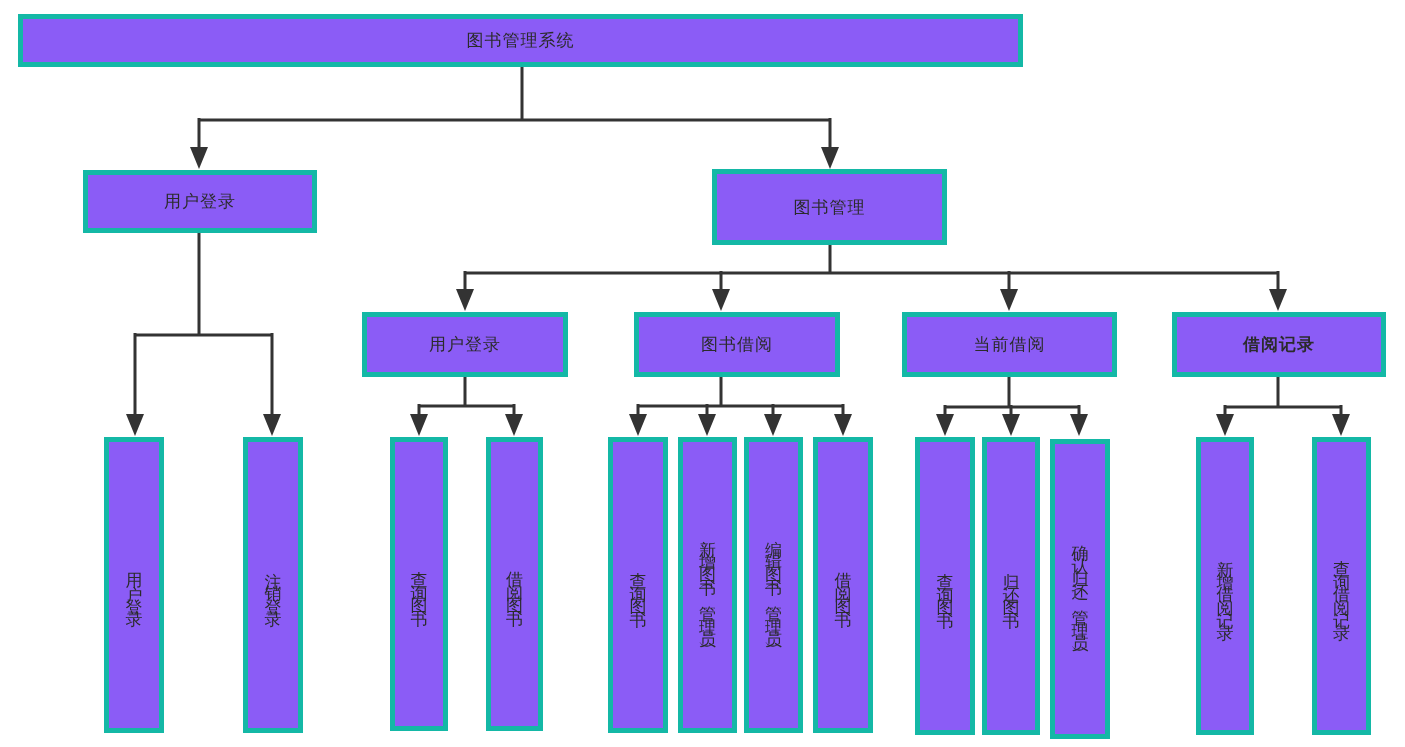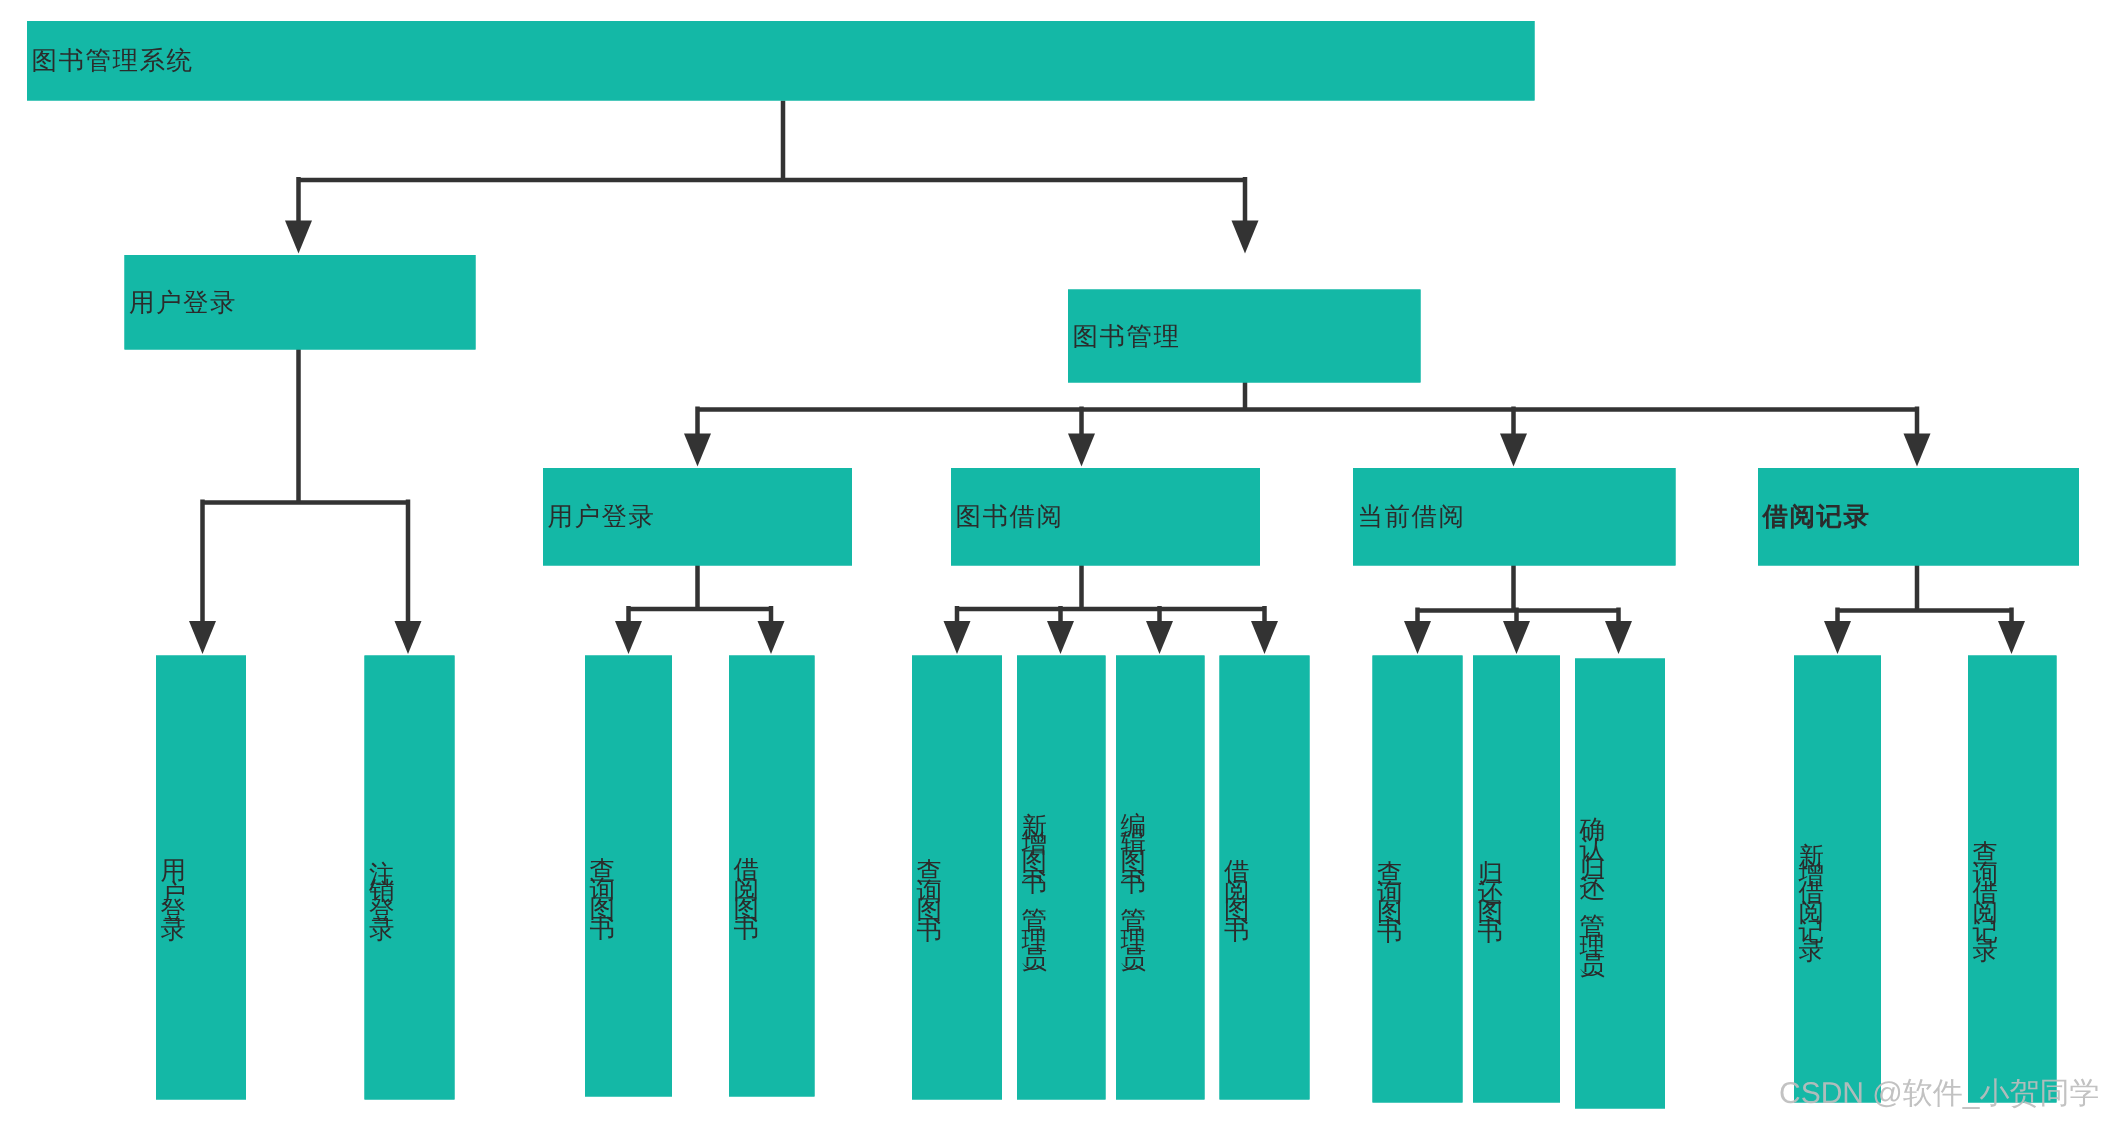--- a/index.html
+++ b/index.html
@@ -17,24 +17,25 @@
   }
   #wires {
     position: absolute;
     left: 0; top: 0;
     width: 1405px;
     height: 747px;
   }
   .box {
     position: absolute;
     box-sizing: border-box;
-    border: 3px solid #14b8a6;
-    background: #14b8a6;
+    border: 5px solid #14b8a6;
+    background: #8b5cf6;
     display: flex;
     align-items: center;
+    justify-content: center;
     color: #2b2b2b;
     font-size: 17px;
     letter-spacing: 1px;
     z-index: 2;
   }
   .vbox .vtext {
     writing-mode: vertical-rl;
     text-orientation: mixed;
     font-size: 17px;
     letter-spacing: 13px;
@@ -91,21 +92,21 @@
     </g>
   </svg>
 
   <div class="box" style="left:18px; top:14px; width:1005px; height:53px;">
     <span>图书管理系统</span>
   </div>
 
   <div class="box" style="left:83px; top:170px; width:234px; height:63px;">
     <span>用户登录</span>
   </div>
-  <div class="box" style="left:712px; top:169px; width:235px; height:62px;margin-top:24px;">
+  <div class="box" style="left:712px; top:169px; width:235px; height:76px;">
     <span>图书管理</span>
   </div>
 
   <div class="box" style="left:362px; top:312px; width:206px; height:65px;">
     <span>用户登录</span>
   </div>
   <div class="box" style="left:618px; top:312px; width:206px; height:65px;margin-left:16px;">
     <span>图书借阅</span>
   </div>
   <div class="box" style="left:902px; top:312px; width:215px; height:65px;">
@@ -152,15 +153,14 @@
     <span class="vtext">确认归还（管理员）</span>
   </div>
 
   <div class="box vbox" style="left:1196px; top:437px; width:58px; height:298px;">
     <span class="vtext">新增借阅记录</span>
   </div>
   <div class="box vbox" style="left:1312px; top:437px; width:59px; height:298px;">
     <span class="vtext">查询借阅记录</span>
   </div>
 
-  <div class="watermark">CSDN @软件_小贺同学</div>
 
 </div>
 
 </body></html>

